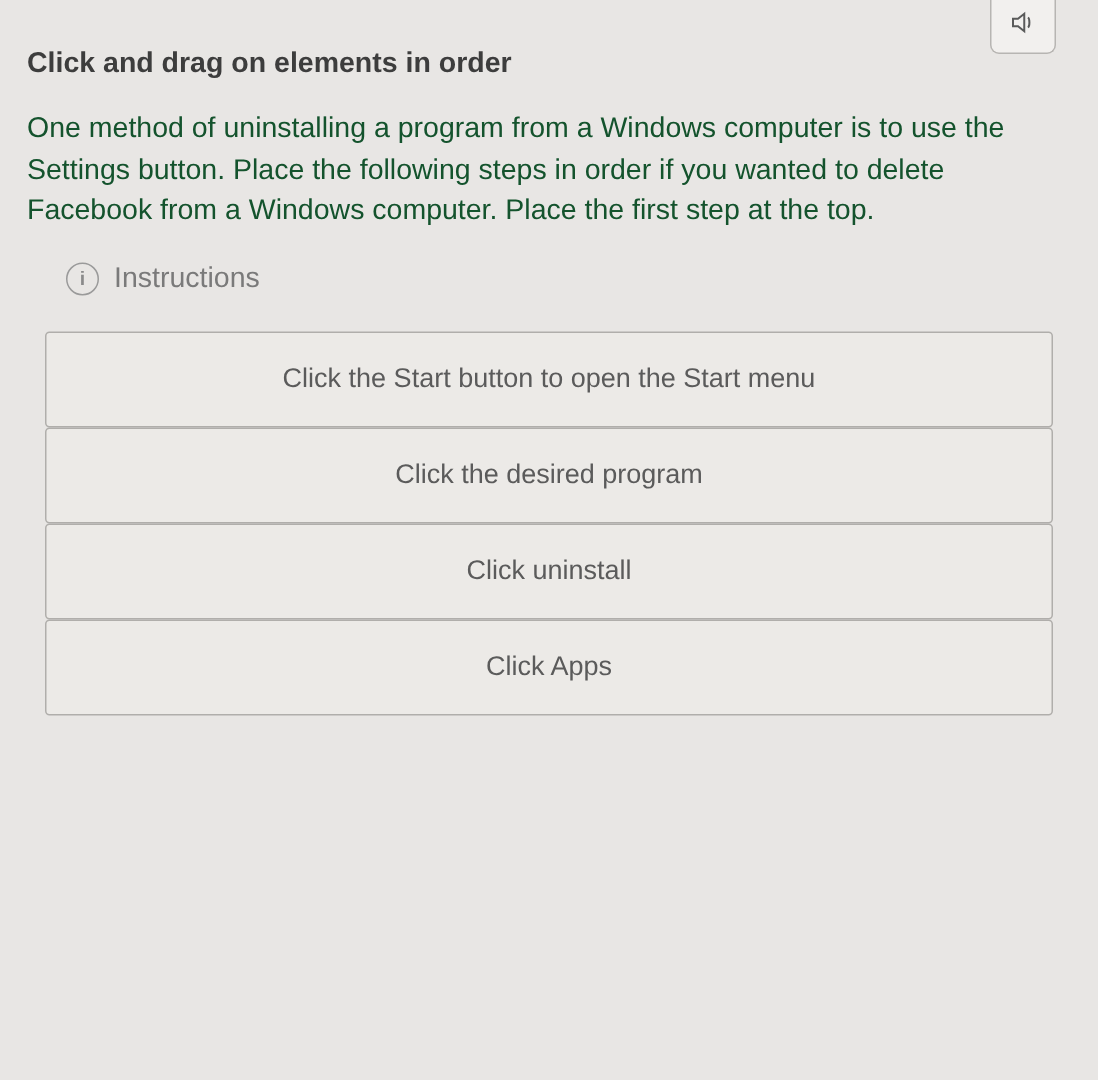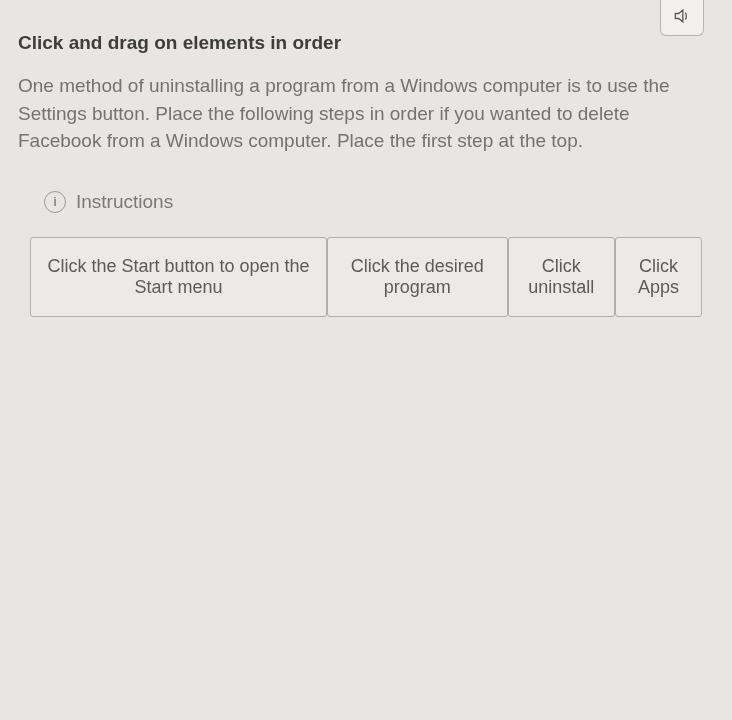--- a/index.html
+++ b/index.html
@@ -30,22 +30,22 @@
   .header-line {
     font-size: 19px;
     font-weight: 700;
     color: #3d3d3d;
     margin-top: 22px;
     margin-bottom: 18px;
   }
   .prompt {
     font-size: 19px;
     line-height: 1.45;
-    color: #737373;
-    margin-bottom: 36px;
+    color: #14532d;
+    margin-bottom: 20px;
   }
   .instructions-row {
     display: flex;
     align-items: center;
     gap: 10px;
     margin: 0 0 24px 26px;
     color: #7a7a7a;
     font-size: 19px;
   }
   .info-icon {
@@ -55,21 +55,21 @@
     border-radius: 50%;
     display: inline-flex;
     align-items: center;
     justify-content: center;
     font-size: 13px;
     font-weight: 600;
     color: #8a8a8a;
   }
   .items {
     display: flex;
-    flex-direction: row;
+    flex-direction: column;
     padding: 0 12px;
   }
   .drag-item {
     border: 1px solid #b0aeab;
     border-radius: 3px;
     background: #eceae7;
     min-height: 64px;
     display: flex;
     align-items: center;
     justify-content: center;

